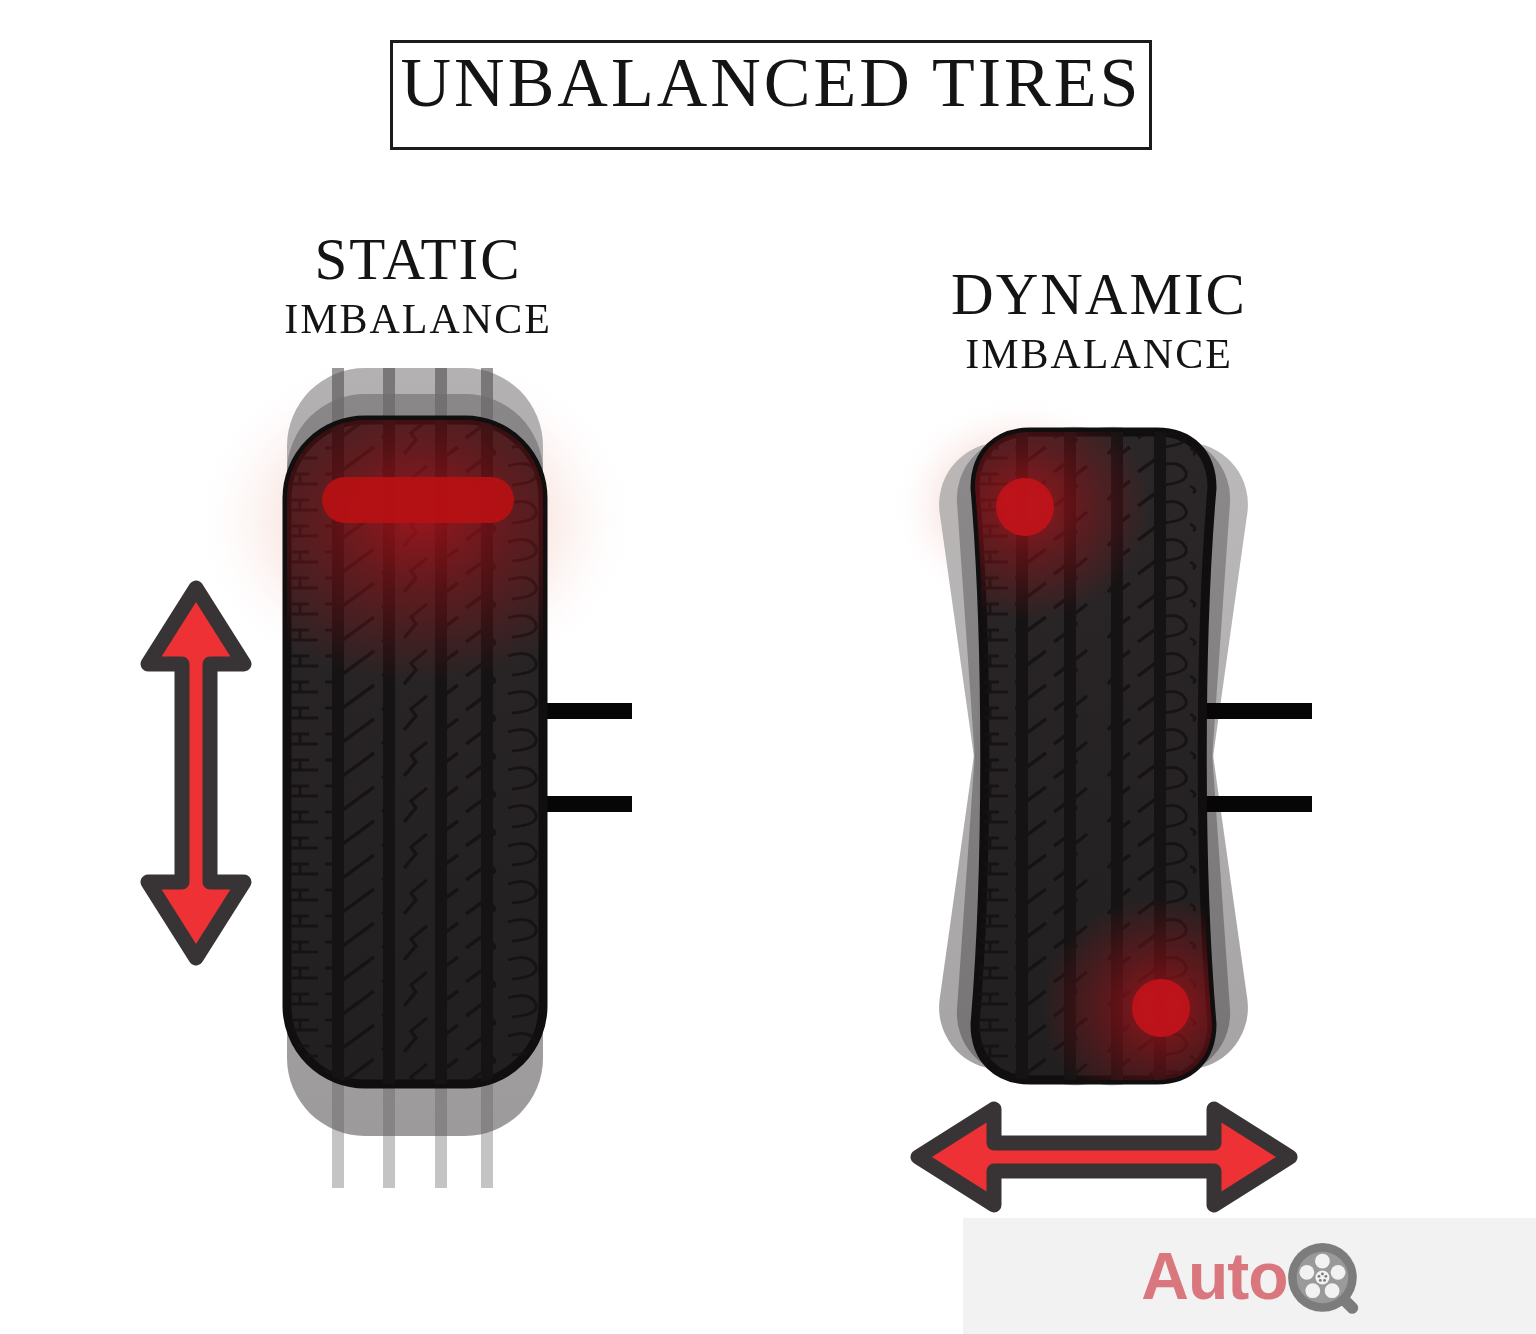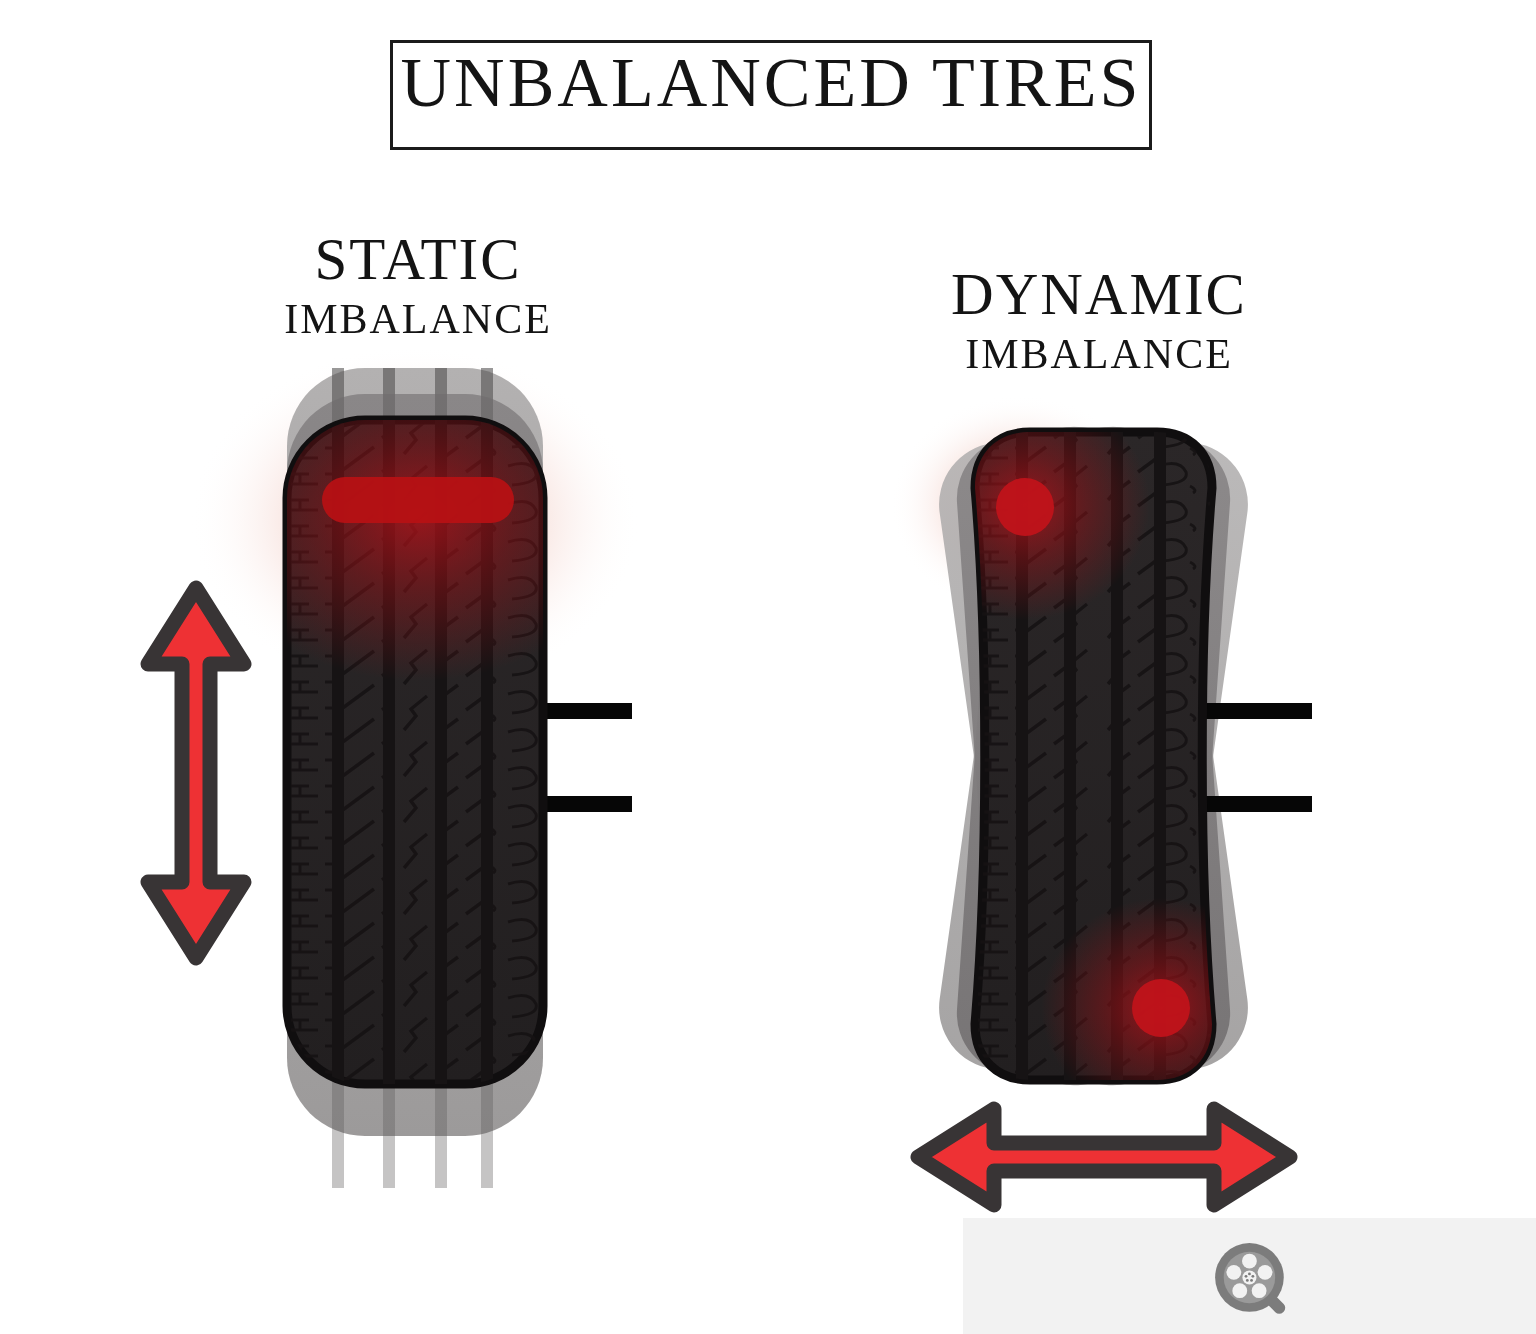--- a/index.html
+++ b/index.html
@@ -224,20 +224,21 @@
   <div class="col-head head-static">
     <span class="big">STATIC</span>
     <span class="small">IMBALANCE</span>
   </div>
   <div class="col-head head-dynamic">
     <span class="big">DYNAMIC</span>
     <span class="small">IMBALANCE</span>
   </div>
 
   <div class="logo">
+    <span class="pink">Auto</span>
     <svg viewBox="0 0 100 100" xmlns="http://www.w3.org/2000/svg">
       <g fill="#7c7c7c">
         <circle cx="48" cy="48" r="44"></circle>
         <rect x="70" y="70" width="28" height="15" rx="7" transform="rotate(45 77 77)"></rect>
       </g>
       <circle cx="48" cy="48" r="33" fill="#f2f2f2" opacity="0.25"></circle>
       <g fill="#f2f2f2">
         <circle cx="48" cy="27" r="9.5"></circle>
         <circle cx="68" cy="41.5" r="9.5"></circle>
         <circle cx="60.4" cy="65" r="9.5"></circle>

